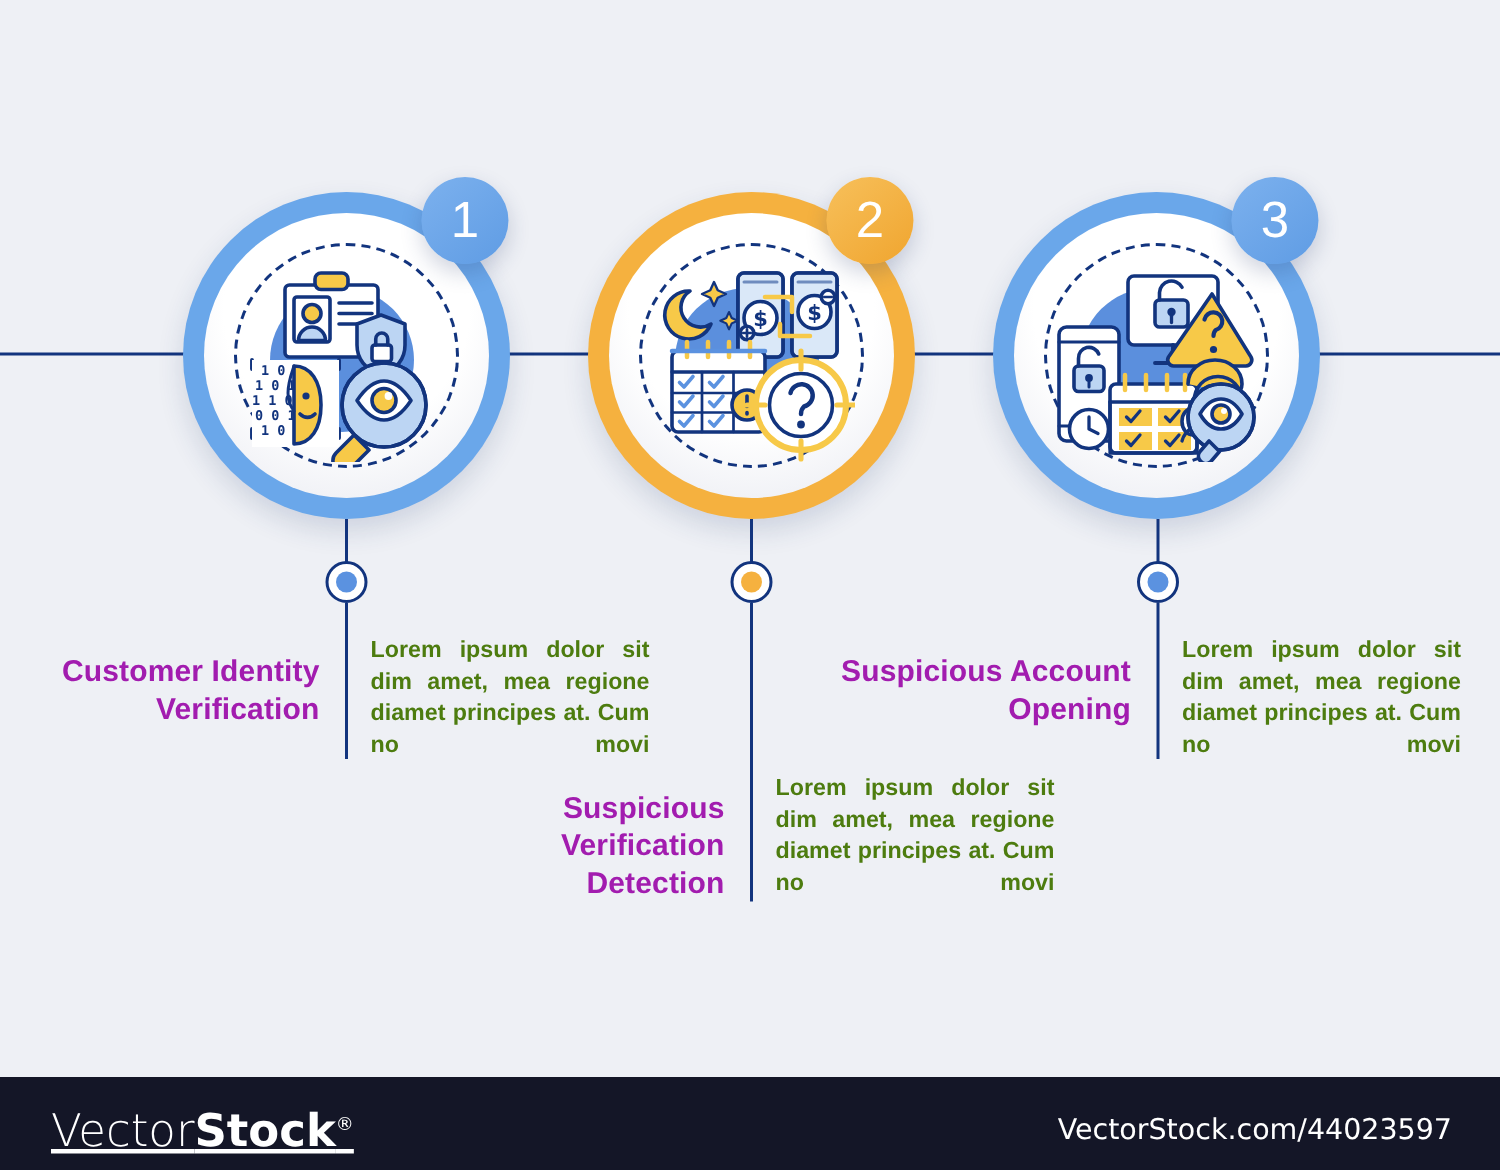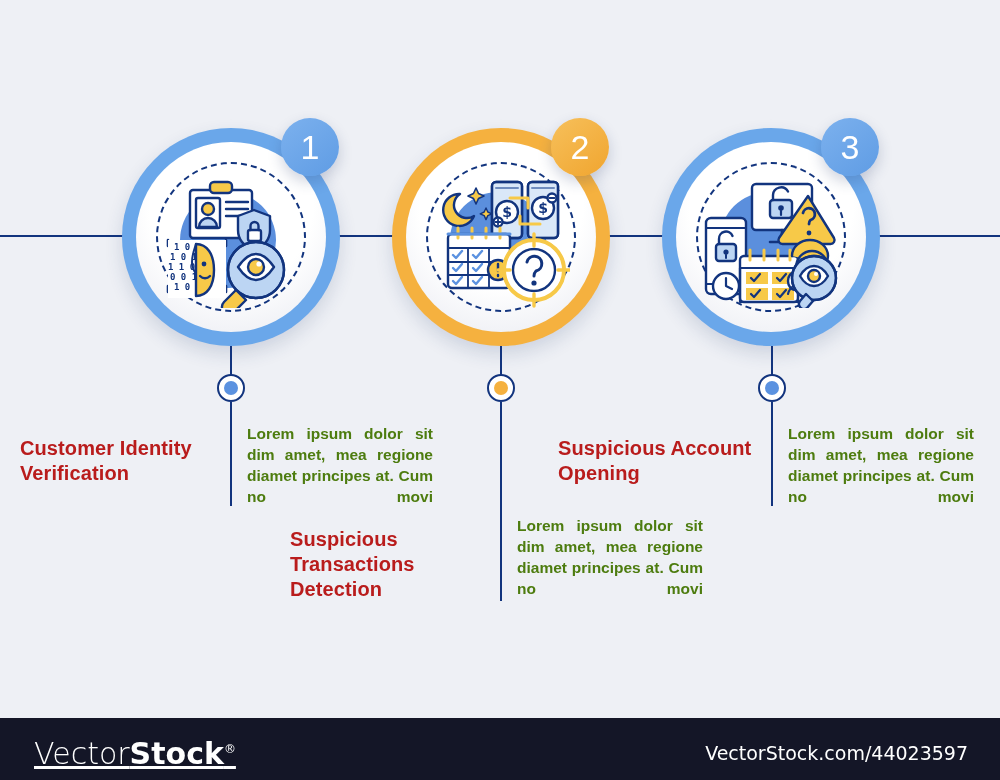--- a/index.html
+++ b/index.html
@@ -57,22 +57,22 @@
     display:flex;align-items:center;justify-content:center;
     box-sizing:border-box;
   }
   .dot i{display:block;width:14px;height:14px;border-radius:50%;}
   .dot i.blue{background:#5b92e0;}
   .dot i.orange{background:#f5b13f;}
 
   
   .title{
     position:absolute;
-    color:#b91c1c;font-weight:bold;font-size:20px;line-height:25px;
-    text-align:left;letter-spacing:.1px;
+    color:#a21caf;font-weight:bold;font-size:20px;line-height:25px;
+    text-align:right;letter-spacing:.1px;
   }
   .para{
     position:absolute;
     color:#4d7c0f;font-size:15.5px;line-height:21px;
     text-align:justify;text-align-last:justify;font-weight:bold;
   }
 
   
   .footer{
     position:absolute;left:0;top:718px;width:1000px;height:62px;
@@ -217,21 +217,21 @@
     <div class="badge orange" style="left:551px;top:118px;width:58px;height:58px;">
       <span>2</span>
     </div>
 
     <div class="stem" style="left:500px;top:346px;height:32px;"></div>
     <div class="dot" style="left:487px;top:374px;">
       <i class="orange"></i>
     </div>
     <div class="stem" style="left:500px;top:402px;height:199px;"></div>
 
-    <div class="title" style="left:290px;top:527px;width:193px;">Suspicious Transactions Detection</div>
+    <div class="title" style="left:290px;top:527px;width:193px;">Suspicious Verification Detection</div>
     <div class="para" style="left:517px;top:515px;width:186px;">Lorem ipsum dolor sit dim amet, mea regione diamet principes at. Cum no movi</div>
   </div>
 
   <div class="node">
     <div class="ring blue" style="left:662px;top:128px;width:218px;height:218px;"></div>
     <div class="inner" style="left:676px;top:142px;width:190px;height:190px;"></div>
     <div class="dashring" style="left:696px;top:162px;width:146px;height:146px;"></div>
     <div class="iconblob" style="left:720px;top:192px;width:96px;height:96px;"></div>
 
     <svg style="position:absolute;left:700px;top:168px;" width="140" height="140" viewBox="0 0 140 140">

